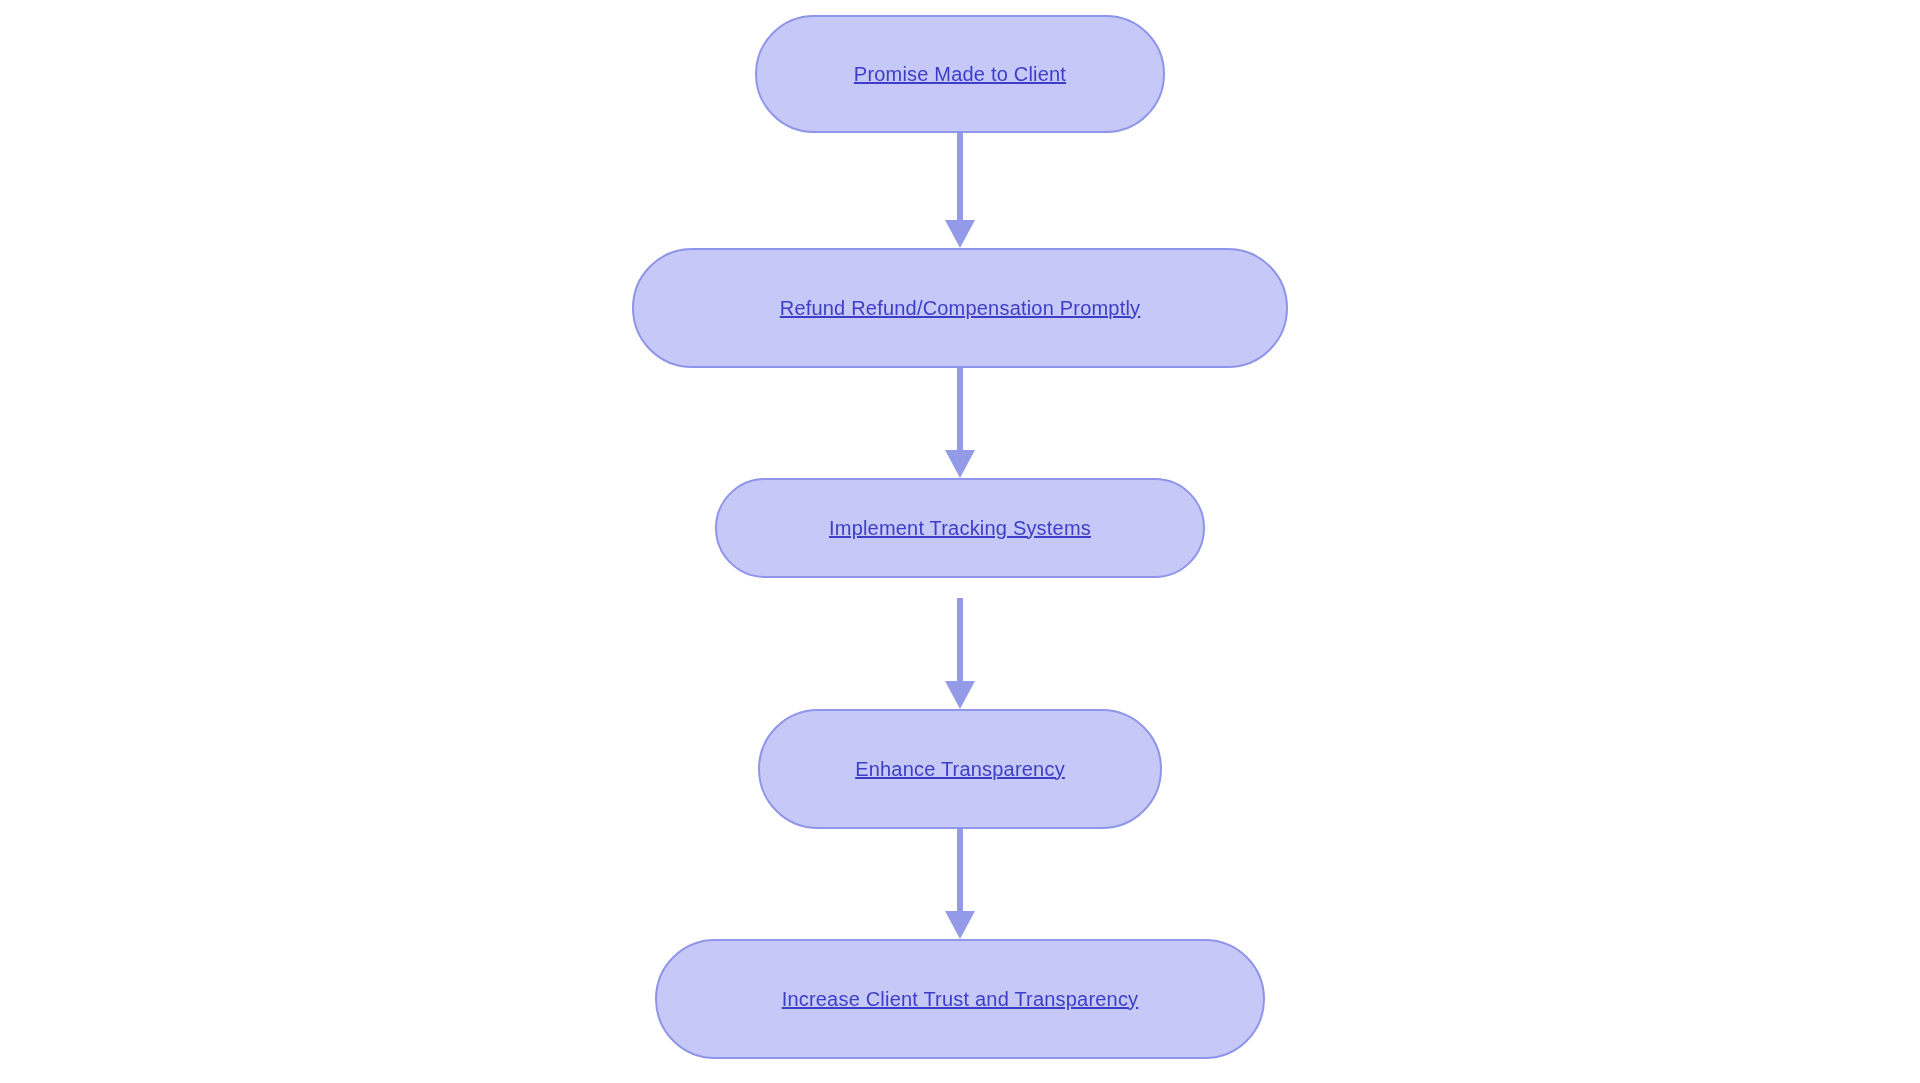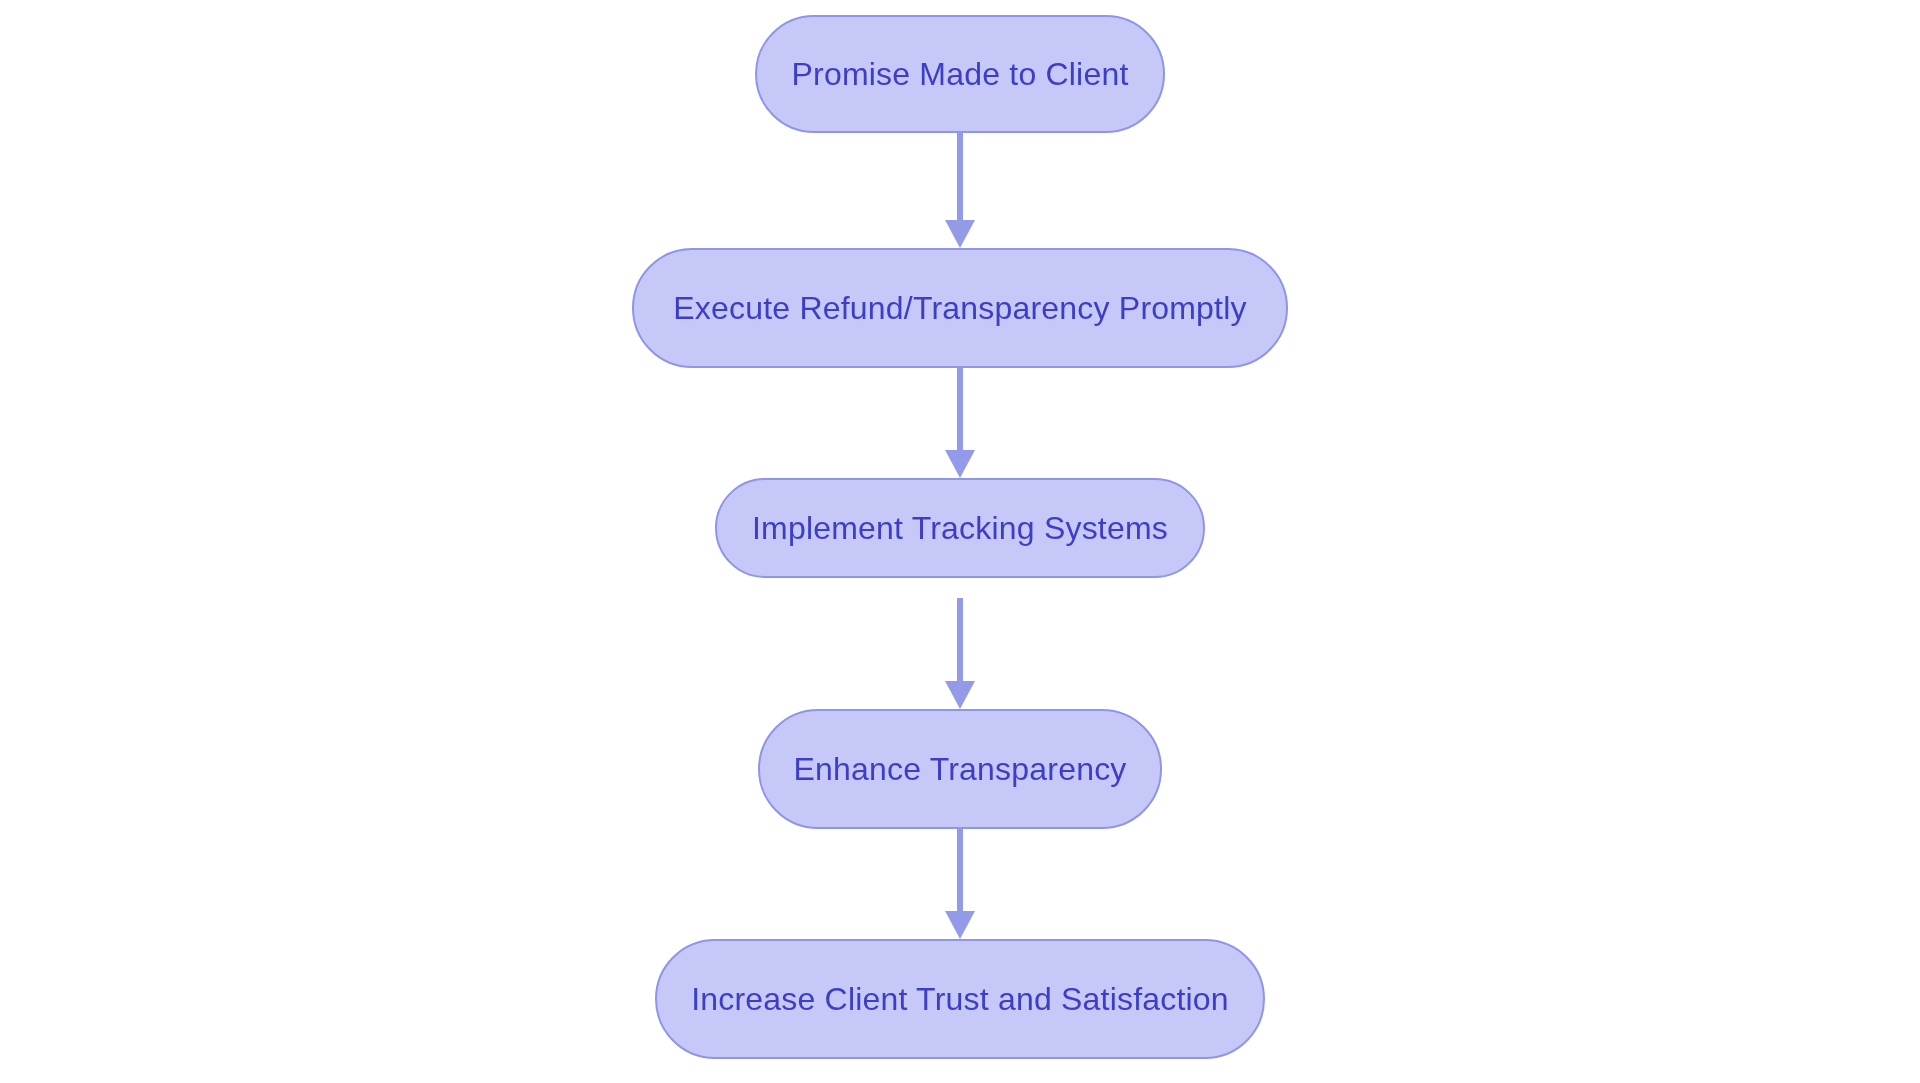--- a/index.html
+++ b/index.html
@@ -24,25 +24,26 @@
   }
   .flow-node {
     position: absolute;
     display: flex;
     align-items: center;
     justify-content: center;
     background: var(--node-fill);
     border: 2px solid var(--node-border);
     border-radius: 60px;
     color: var(--node-text);
-    font-size: 32px;
+    font-size: 20px;
     font-weight: 400;
     letter-spacing: 0.2px;
     text-align: center;
     white-space: nowrap;
+    text-decoration: underline;
   }
   .node-1 { left: 755px; top: 15px;  width: 410px; height: 118px; }
   .node-2 { left: 632px; top: 248px; width: 656px; height: 120px; }
   .node-3 { left: 715px; top: 478px; width: 490px; height: 100px; }
   .node-4 { left: 758px; top: 709px; width: 404px; height: 120px; }
   .node-5 { left: 655px; top: 939px; width: 610px; height: 120px; }
   .flow-arrow {
     position: absolute;
     left: 943px;
     width: 34px;
@@ -65,21 +66,21 @@
   </div>
 
   <div class="flow-arrow arrow-1">
     <svg viewBox="0 0 34 115" preserveAspectRatio="none">
       <line x1="17" y1="0" x2="17" y2="89"></line>
       <polygon points="2,87 32,87 17,115"></polygon>
     </svg>
   </div>
 
   <div class="flow-node node-2">
-    <span>Execute Refund/Transparency Promptly</span>
+    <span>Refund Refund/Compensation Promptly</span>
   </div>
 
   <div class="flow-arrow arrow-2">
     <svg viewBox="0 0 34 110" preserveAspectRatio="none">
       <line x1="17" y1="0" x2="17" y2="84"></line>
       <polygon points="2,82 32,82 17,110"></polygon>
     </svg>
   </div>
 
   <div class="flow-node node-3">
@@ -98,16 +99,16 @@
   </div>
 
   <div class="flow-arrow arrow-4">
     <svg viewBox="0 0 34 110" preserveAspectRatio="none">
       <line x1="17" y1="0" x2="17" y2="84"></line>
       <polygon points="2,82 32,82 17,110"></polygon>
     </svg>
   </div>
 
   <div class="flow-node node-5">
-    <span>Increase Client Trust and Satisfaction</span>
+    <span>Increase Client Trust and Transparency</span>
   </div>
 
 </div>
 
 </body></html>

